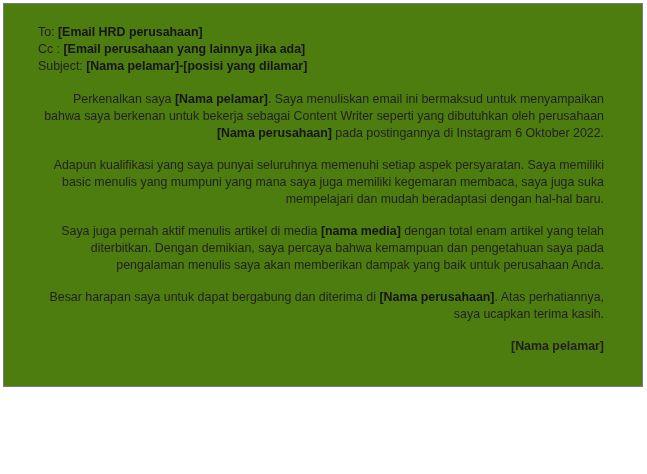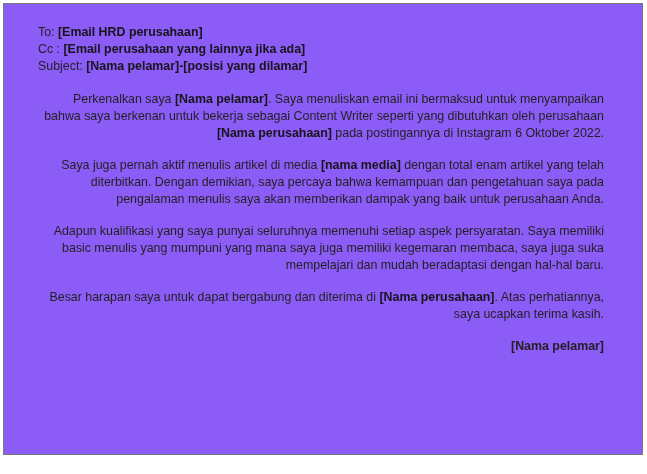--- a/index.html
+++ b/index.html
@@ -12,24 +12,24 @@
     width: 647px;
     height: 474px;
     font-family: "Liberation Sans", sans-serif;
     -webkit-font-smoothing: antialiased;
   }
   .page {
     position: absolute;
     left: 3px;
     top: 3px;
     width: 640px;
-    height: 452px;
+    height: 384px;
     box-sizing: border-box;
     border: 1px solid #7a7a7a;
-    background: #8b5cf6;
+    background: #4d7c0f;
     overflow: hidden;
   }
   .doc-body {
     position: absolute;
     left: 34px;
     top: 20px;
     right: 18px;
     font-size: 12.4px;
     line-height: 17px;
     color: #231f20;
@@ -63,23 +63,23 @@
   <div class="doc-body">
 
     <div class="header-block">
       <div class="header-line"><span>To:</span> <b>[Email HRD perusahaan]</b></div>
       <div class="header-line"><span>Cc :</span> <b>[Email perusahaan yang lainnya jika ada]</b></div>
       <div class="header-line"><span>Subject:</span> <b>[Nama pelamar]-[posisi yang dilamar]</b></div>
     </div>
 
     <p class="para"><span>Perkenalkan saya </span><b class="ph">[Nama pelamar]</b><span>. Saya menuliskan email ini bermaksud untuk menyampaikan bahwa saya berkenan untuk bekerja sebagai Content Writer seperti yang dibutuhkan oleh perusahaan </span><b class="ph">[Nama perusahaan]</b><span> pada postingannya di Instagram 6 Oktober 2022.</span></p>
 
+    <p class="para"><span>Adapun kualifikasi yang saya punyai seluruhnya memenuhi setiap aspek persyaratan. Saya memiliki basic menulis yang mumpuni yang mana saya juga memiliki kegemaran membaca, saya juga suka mempelajari dan mudah beradaptasi dengan hal-hal baru.</span></p>
+
     <p class="para"><span>Saya juga pernah aktif menulis artikel di media </span><b class="ph">[nama media]</b><span> dengan total enam artikel yang telah diterbitkan. Dengan demikian, saya percaya bahwa kemampuan dan pengetahuan saya pada pengalaman menulis saya akan memberikan dampak yang baik untuk perusahaan Anda.</span></p>
-
-    <p class="para"><span>Adapun kualifikasi yang saya punyai seluruhnya memenuhi setiap aspek persyaratan. Saya memiliki basic menulis yang mumpuni yang mana saya juga memiliki kegemaran membaca, saya juga suka mempelajari dan mudah beradaptasi dengan hal-hal baru.</span></p>
 
 
     <p class="para"><span>Besar harapan saya untuk dapat bergabung dan diterima di </span><b class="ph">[Nama perusahaan]</b><span>. Atas perhatiannya, saya ucapkan terima kasih.</span></p>
 
 
     <p class="para sig-name">[Nama pelamar]</p>
 
   </div>
 </div>
 

